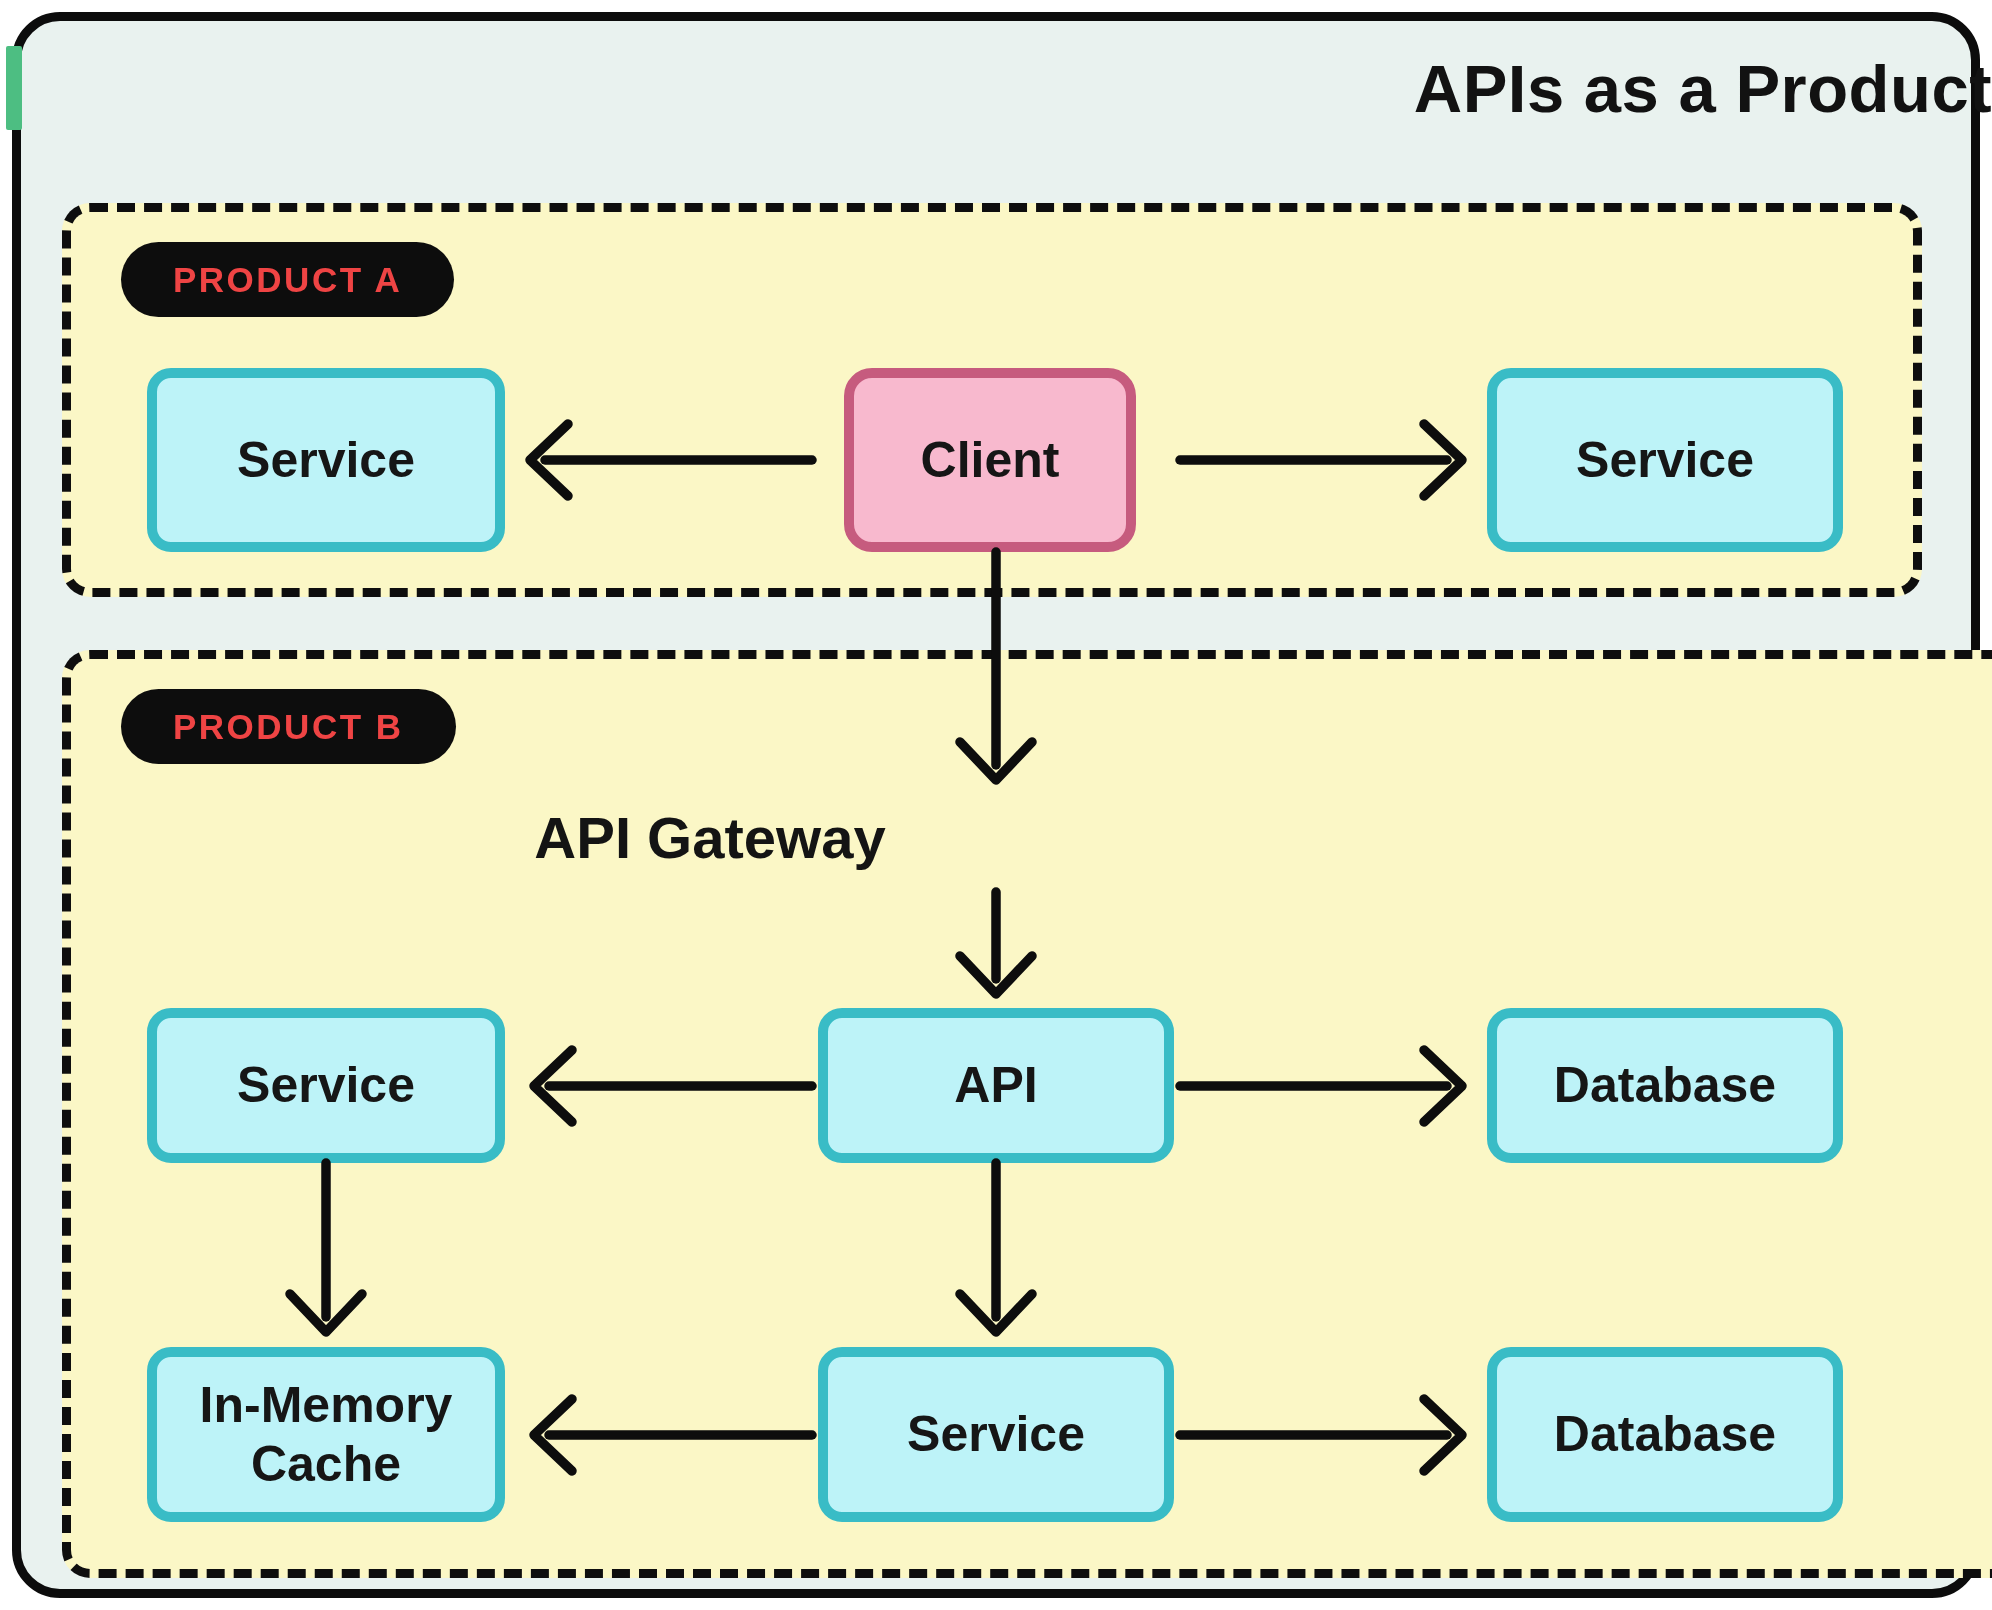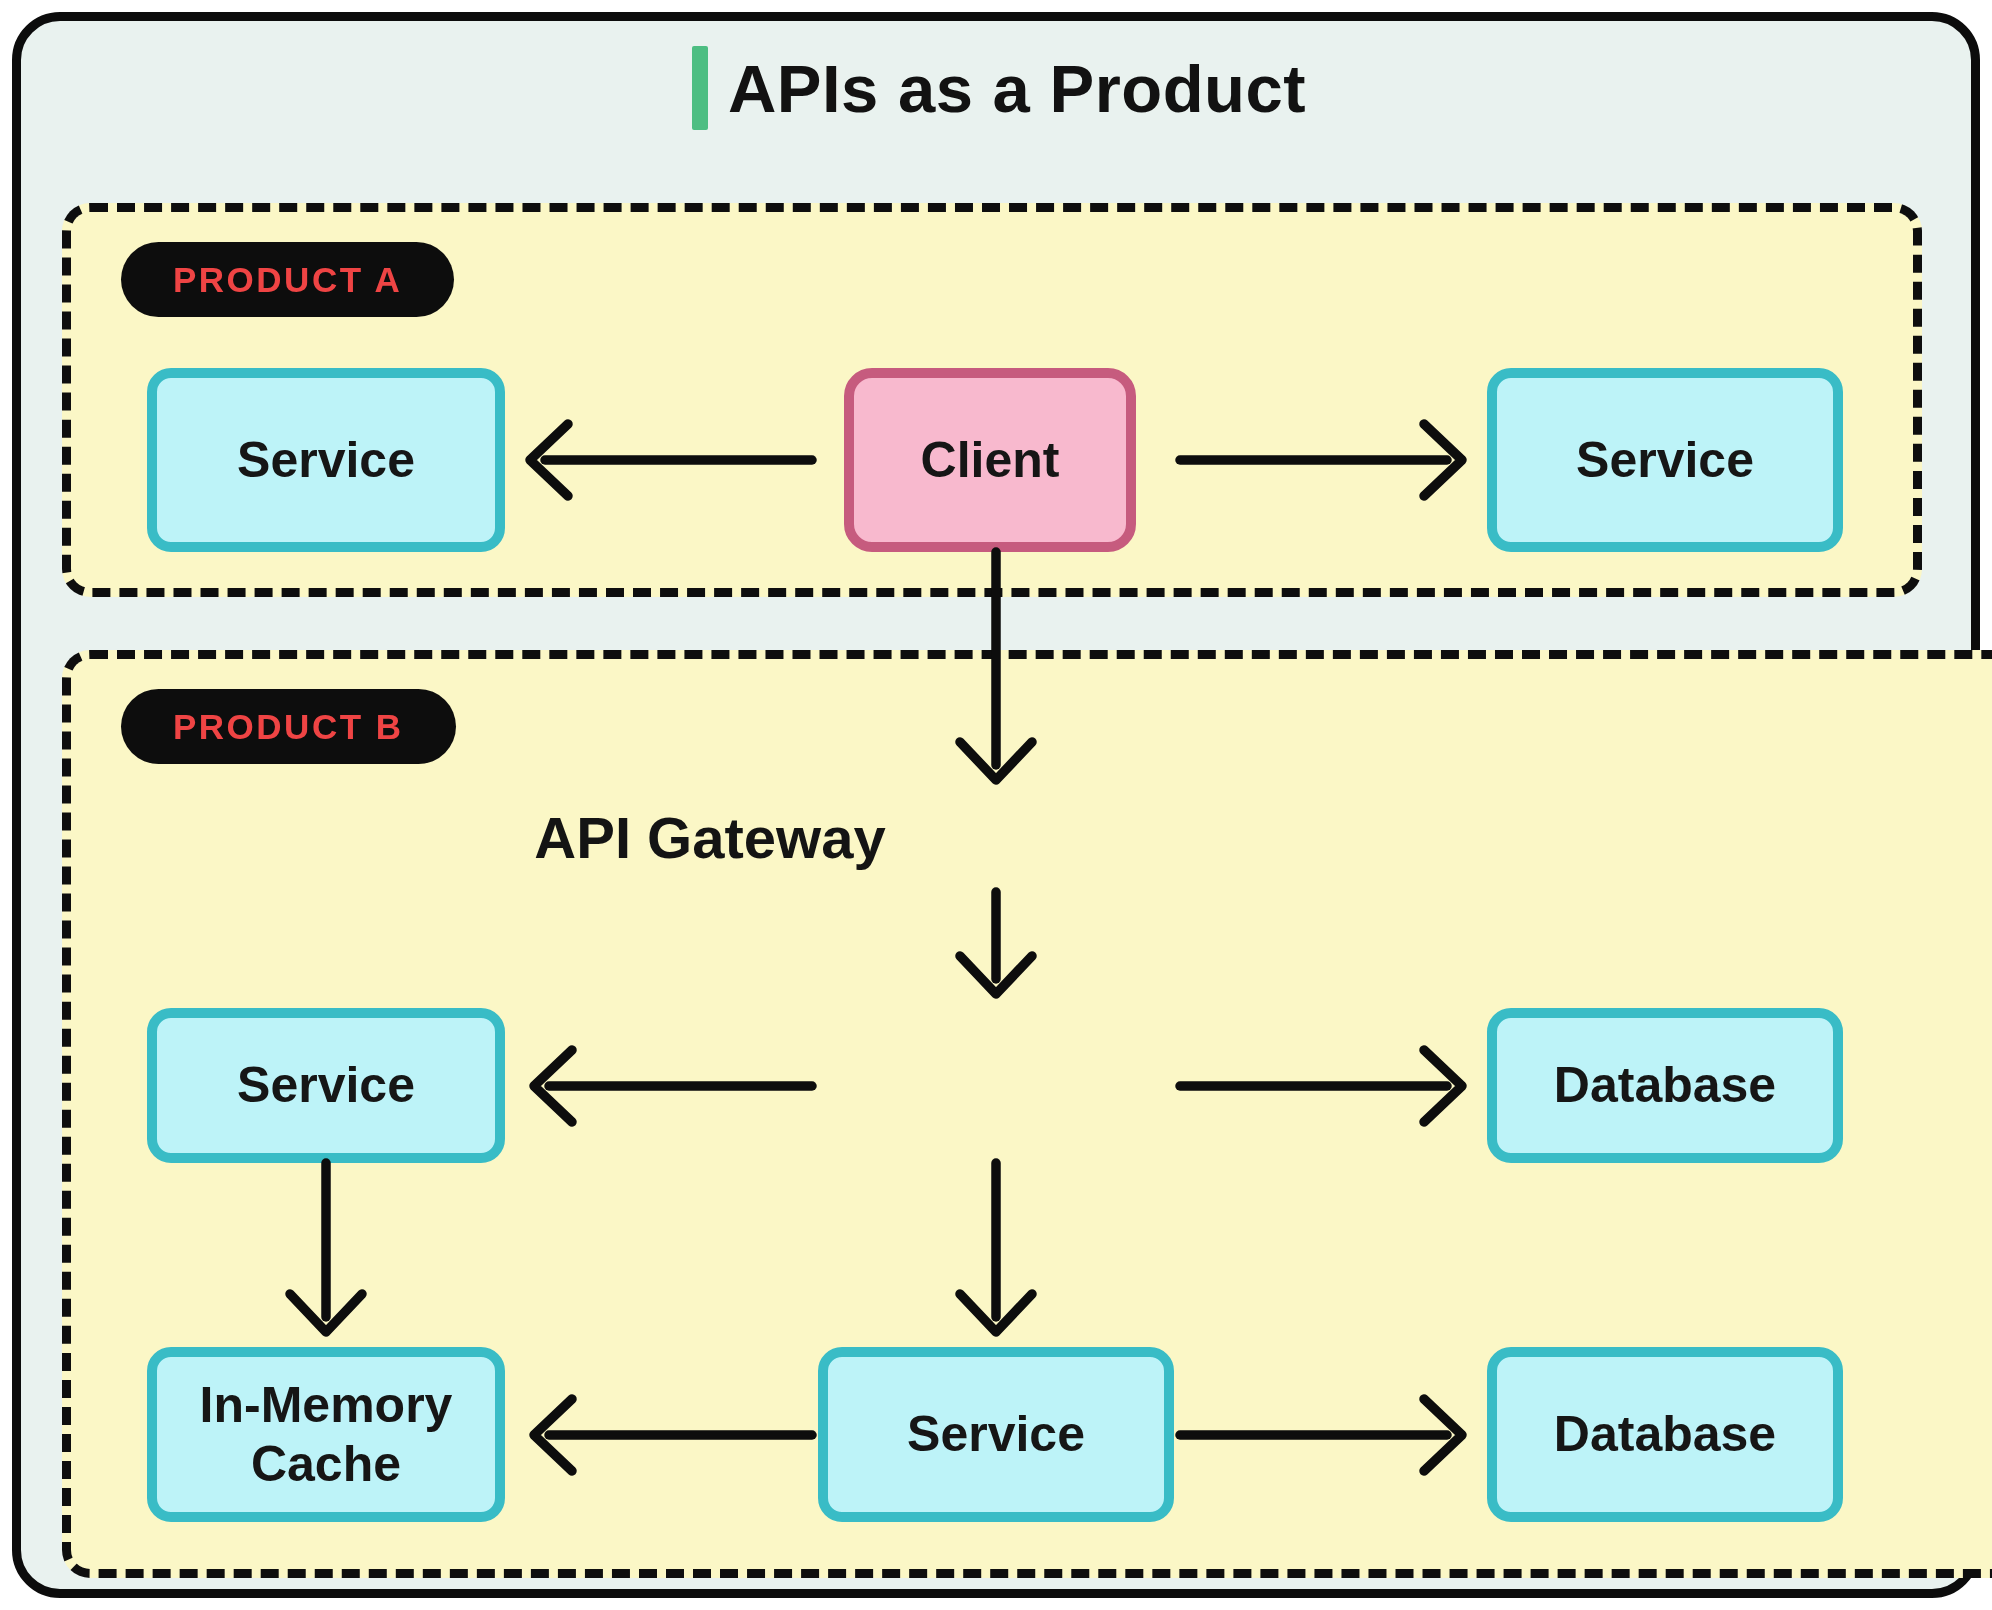--- a/index.html
+++ b/index.html
@@ -18,21 +18,21 @@
     box-sizing: border-box;
     background: #E9F2EF;
     border: 9px solid #0c0c0c;
     border-radius: 48px;
   }
   .title-row {
     position: absolute;
     left: 0; right: 0; top: 46px;
     display: flex;
     align-items: center;
-    justify-content: center;
+    justify-content: space-between;
     gap: 20px;
     z-index: 3;
     padding-left: 6px;
   }
   .title-bar {
     width: 16px; height: 84px;
     background: #4DBE82;
     border-radius: 2px;
   }
   .title-text {
@@ -145,20 +145,21 @@
     <div class="badge">PRODUCT B</div>
   </div>
 
   <div class="gateway-label">API Gateway</div>
 
   <div class="node node-cyan n-service-a-left">Service</div>
   <div class="node node-pink n-client">Client</div>
   <div class="node node-cyan n-service-a-right">Service</div>
 
   <div class="node node-cyan n-service-b-mid">Service</div>
+  <div class="node node-cyan n-api">API</div>
   <div class="node node-cyan n-database-1">Database</div>
   <div class="node node-cyan n-cache">In-Memory Cache</div>
   <div class="node node-cyan n-service-b-bot">Service</div>
   <div class="node node-cyan n-database-2">Database</div>
 
   <svg class="edges" width="1992" height="1610" viewBox="0 0 1992 1610">
     <g>
       <line x1="812" y1="460" x2="545" y2="460"></line>
       <polyline points="568,424 530,460 568,496"></polyline>
     </g>

